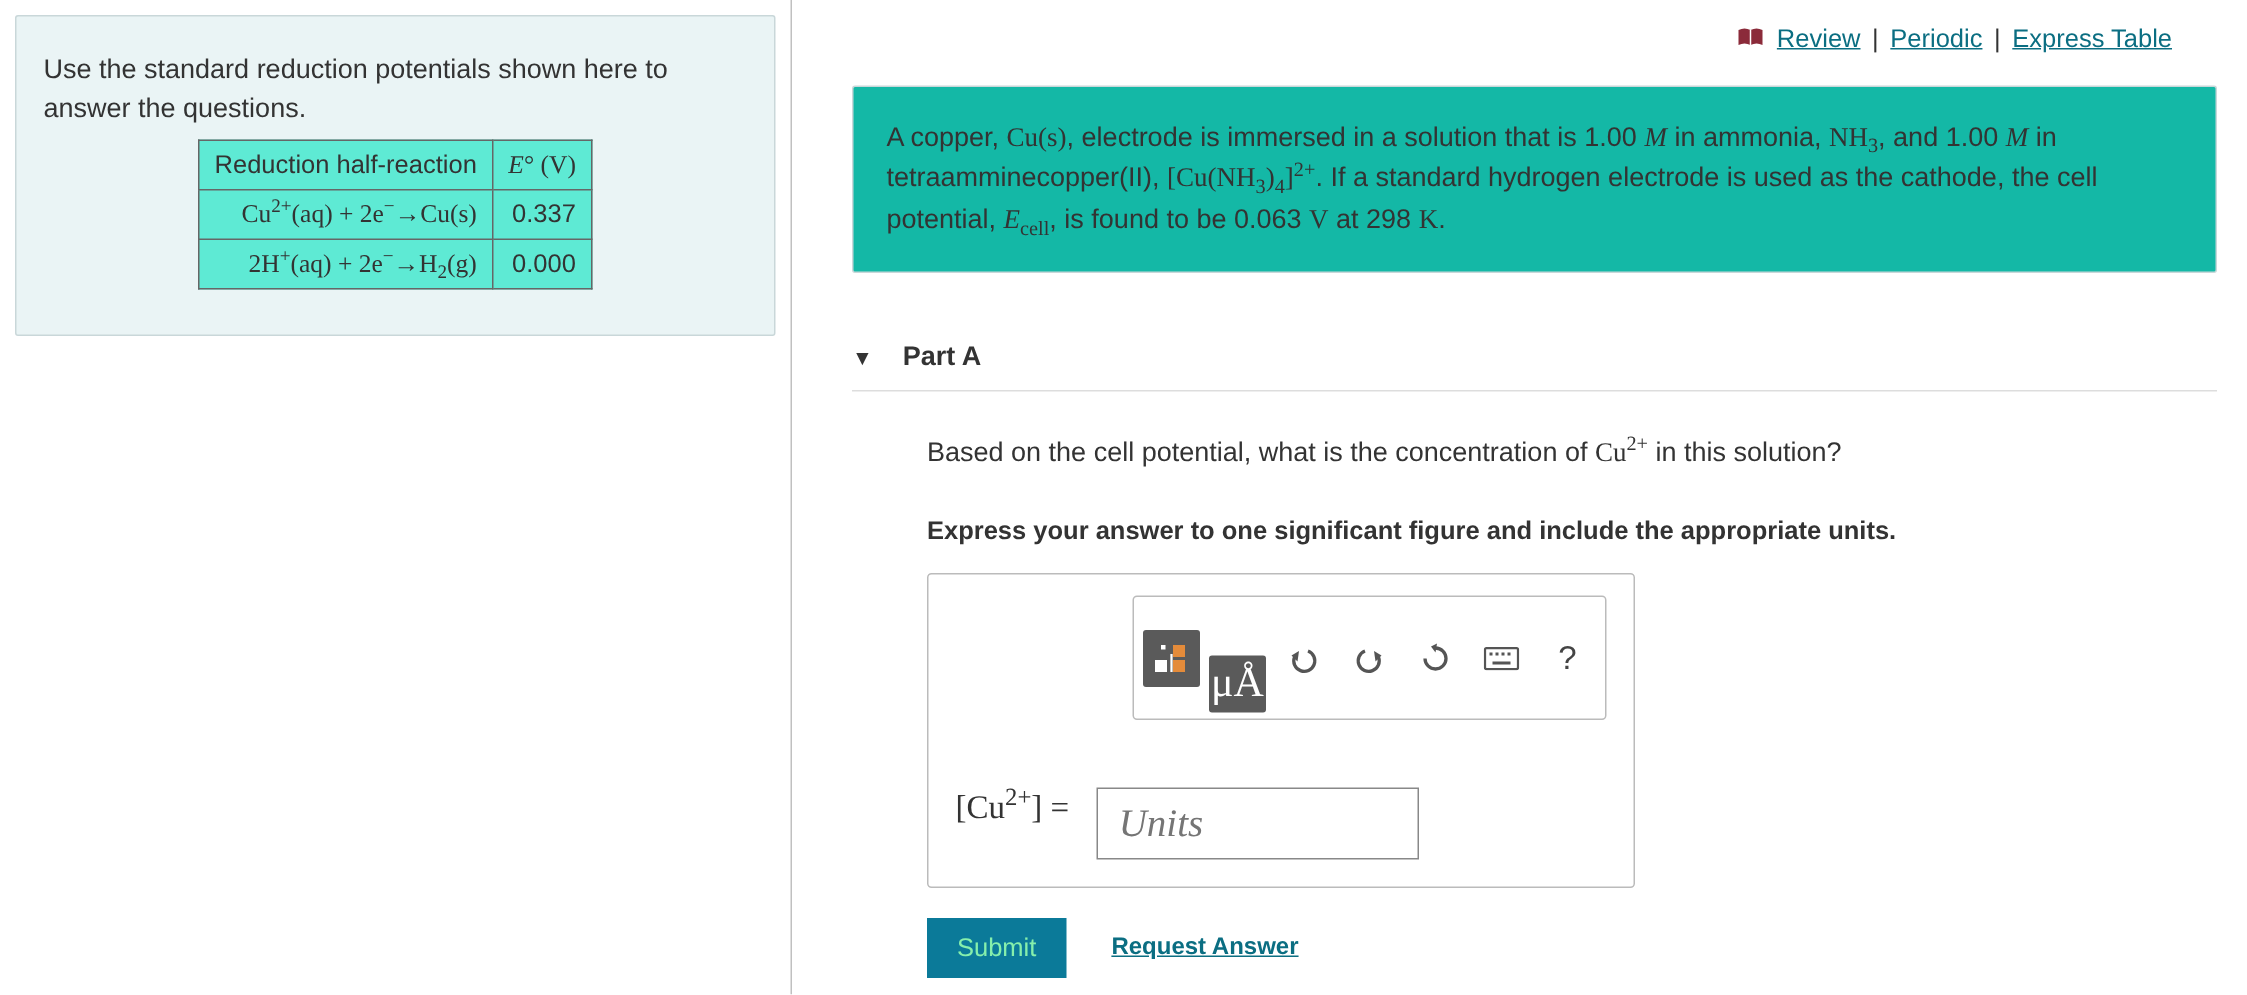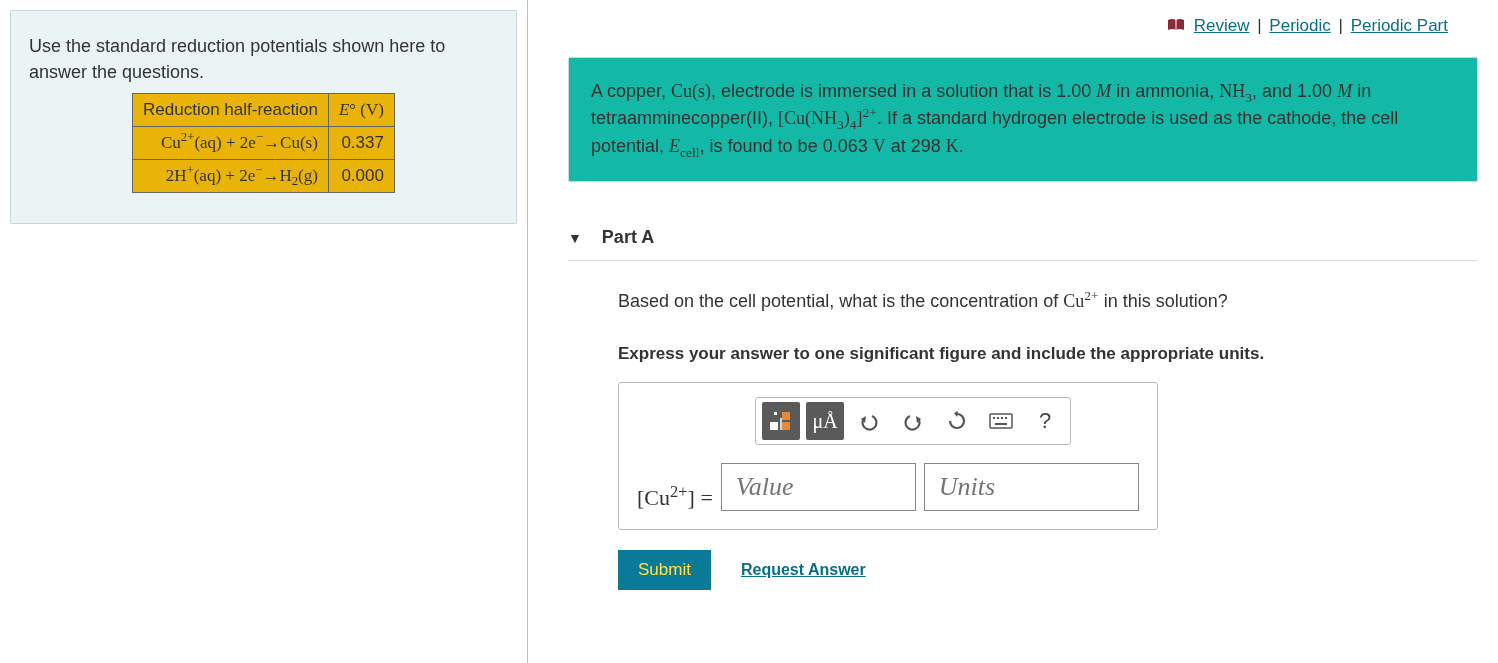--- a/index.html
+++ b/index.html
@@ -39,21 +39,21 @@
     line-height: 1.45;
     color: #333;
   }
   .table-wrap {
     margin-top: 8px;
     display: flex;
     justify-content: center;
   }
   table.redox {
     border-collapse: collapse;
-    background: #eab308;
+    background: #5eead4;
   }
   table.redox td, table.redox th {
     border: 1px solid #666;
     padding: 6px 10px;
     font-size: 17px;
     text-align: right;
     font-weight: normal;
   }
   table.redox th:first-child { text-align: center; }
   .top-links {
@@ -121,22 +121,23 @@
     font-size: 18px;
     color: #444;
   }
   .tb-dark {
     background: #5a5a5a;
     color: #fff;
   }
   .tb-btn svg { display: block; }
   .input-row {
     display: flex;
-    align-items: flex-end;
-    gap: 8px;
+    align-items: flex-start;
+    gap: 18px;
+    margin-top: 27px;
   }
   .var-label {
     font-family: 'Times New Roman', serif;
     font-size: 22px;
   }
   .field {
     height: 48px;
     border: 1px solid #888;
     font-family: 'Times New Roman', serif;
     font-size: 26px;
@@ -148,21 +149,21 @@
   .field.value { width: 195px; }
   .field.units { width: 215px; }
   .action-row {
     margin-top: 20px;
     display: flex;
     align-items: center;
     gap: 30px;
   }
   .submit-btn {
     background: #0b7a99;
-    color: #fde047;
+    color: #86efac;
     border: none;
     font-size: 17px;
     padding: 10px 20px;
     cursor: pointer;
   }
   .request-link {
     color: #0b6e82;
     font-weight: bold;
     text-decoration: underline;
     font-size: 16px;
@@ -206,21 +207,21 @@
       <span class="book-icon">
         <svg width="18" height="14" viewBox="0 0 18 14">
             <path d="M1 2 Q5 0 9 2 Q13 0 17 2 V12 Q13 10 9 12 Q5 10 1 12 Z" fill="#8b2b3a"></path>
             <line x1="9" y1="2" x2="9" y2="12" stroke="#fff" stroke-width="1"></line>
           </svg>
       </span>
       <a>Review</a>
       <span class="sep">|</span>
       <a>Periodic</a>
       <span class="sep">|</span>
-      <a>Periodic Part</a>
+      <a>Express Table</a>
     </div>
 
     <div class="problem-box">A copper, <span class="serif">Cu(s)</span>, electrode is immersed in a solution that is 1.00 <span class="serif ital">M</span> in ammonia, <span class="serif">NH<sub>3</sub></span>, and 1.00 <span class="serif ital">M</span> in tetraamminecopper(II), <span class="serif">[Cu(NH<sub>3</sub>)<sub>4</sub>]<sup>2+</sup></span>. If a standard hydrogen electrode is used as the cathode, the cell potential, <span class="serif ital">E</span><span class="serif"><sub>cell</sub></span>, is found to be 0.063 <span class="serif">V</span> at 298 <span class="serif">K</span>.</div>
 
     <div class="part-header">
       <span class="caret">▼</span>
       <span class="label">Part A</span>
     </div>
 
     <div class="question-area">
@@ -231,21 +232,21 @@
         <div class="toolbar">
           <div class="tb-btn tb-dark" title="templates">
             <svg width="26" height="26" viewBox="0 0 26 26">
               <rect x="2" y="14" width="8" height="8" fill="#fff"></rect>
               <rect x="14" y="4" width="8" height="8" fill="#e48b3a"></rect>
               <rect x="14" y="14" width="8" height="8" fill="#e48b3a"></rect>
               <rect x="6" y="4" width="3" height="3" fill="#fff"></rect>
               <line x1="13" y1="10" x2="13" y2="22" stroke="#fff" stroke-width="1.5"></line>
             </svg>
           </div>
-          <div class="tb-btn tb-dark" style="font-family:'Times New Roman',serif;font-size:20px;">
+          <div class="tb-btn tb-dark" style="font-family:'Times New Roman',serif;font-size:28px;margin-top:35px;">
             <span>μÅ</span>
           </div>
           <div class="tb-btn">
             <svg width="22" height="22" viewBox="0 0 22 22">
                 <path d="M14 6 A7 7 0 1 1 5 10" fill="none" stroke="#555" stroke-width="2.2"></path>
                 <path d="M8 6 L3 9 L7 13 Z" fill="#555"></path>
               </svg>
           </div>
           <div class="tb-btn">
             <svg width="22" height="22" viewBox="0 0 22 22">
@@ -267,21 +268,20 @@
                 <rect x="12" y="4" width="2" height="2" fill="#555"></rect>
                 <rect x="16" y="4" width="2" height="2" fill="#555"></rect>
                 <rect x="6" y="10" width="12" height="2" fill="#555"></rect>
               </svg>
           </div>
           <div class="tb-btn" style="font-size:22px;">?</div>
         </div>
 
         <div class="input-row">
           <span class="var-label">[Cu<sup>2+</sup>] =</span>
-          <input class="field value" placeholder="Value" style="">
           <input class="field units" placeholder="Units" style="">
         </div>
       </div>
 
       <div class="action-row">
         <button class="submit-btn">Submit</button>
         <a class="request-link">Request Answer</a>
       </div>
     </div>
   </div>

